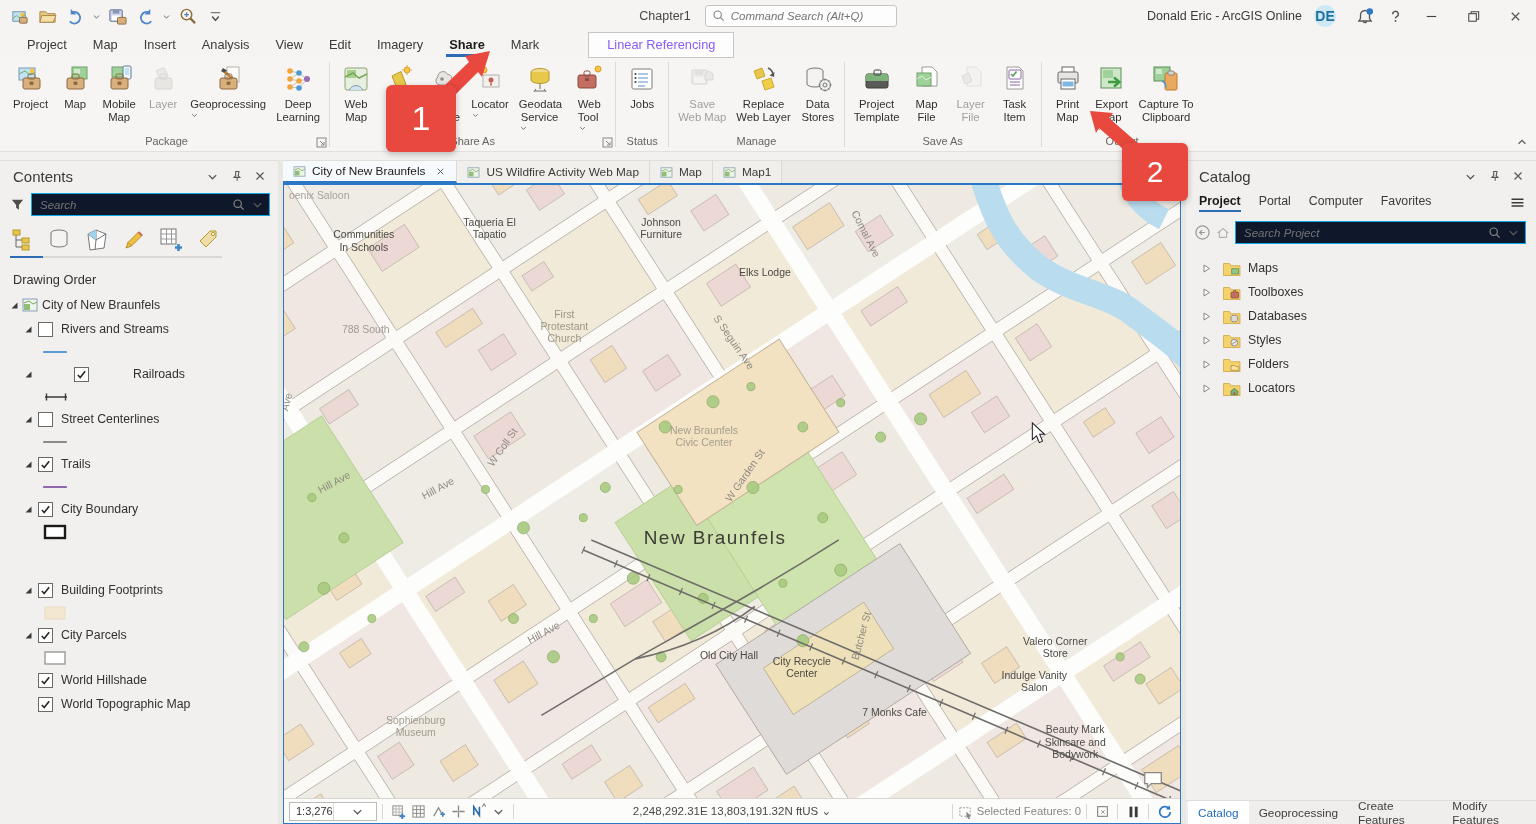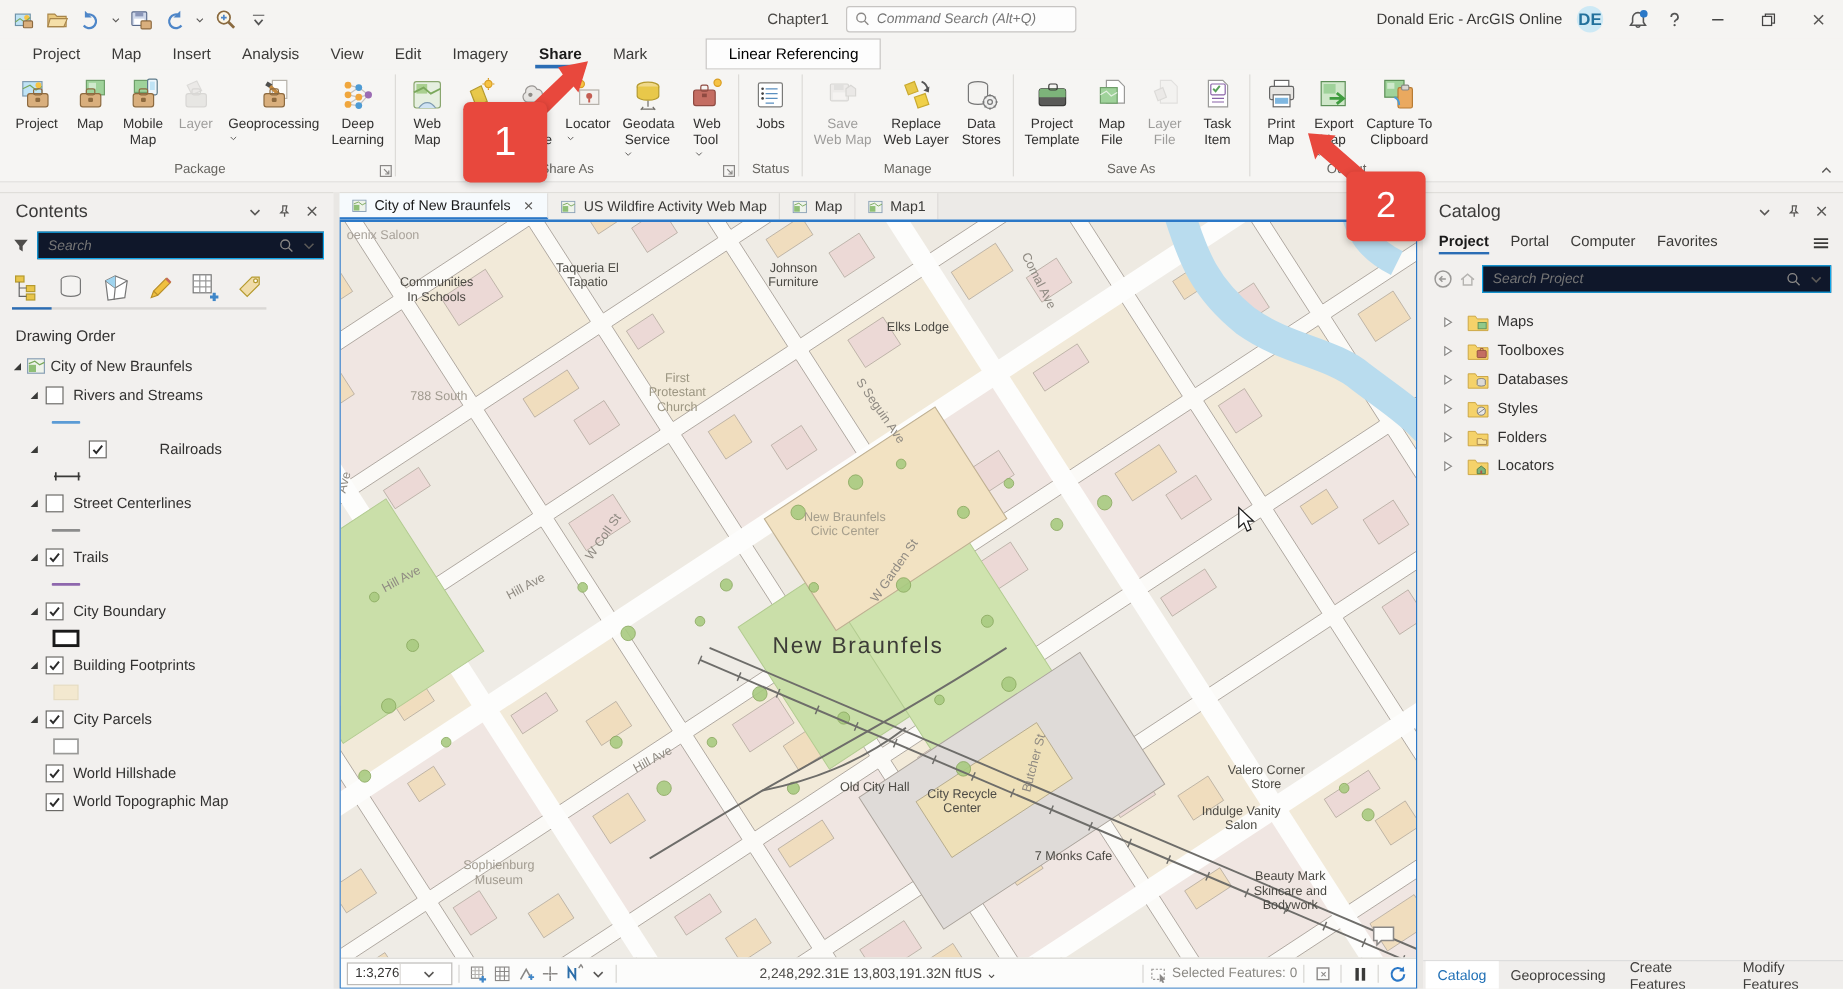--- a/index.html
+++ b/index.html
@@ -22,21 +22,21 @@
   #account-name { font-size:12.5px; color:#3b3a38; margin-right:12px; }
   #avatar { width:22px; height:22px; border-radius:50%; background:#cde9f5; color:#22719c; font-size:14px; font-weight:bold; display:flex; align-items:center; justify-content:center; margin-right:14px; }
   .tb-icon { width:30px; height:32px; display:flex; align-items:center; justify-content:center; }
   .win-btn { width:42px; height:32px; display:flex; align-items:center; justify-content:center; }
 
   
   #ribbon-tabs { position:absolute; top:32px; left:0; right:0; height:26px; display:flex; align-items:flex-end; padding-left:14px; background:#f5f4f2; }
   .rtab { font-size:12.8px; color:#3b3a38; padding:4px 13px 6px; cursor:default; position:relative; }
   .rtab.active { font-weight:bold; color:#1a1a1a; }
   .rtab.active::after { content:""; position:absolute; left:10px; right:10px; bottom:1px; height:3px; background:#2b6db4; }
-  #contextual-tab { margin-left:36px; border:1px solid #c8c6c4; background:#fdfdfd; font-size:12.8px; color:#000000; padding:4px 18px 5px; margin-bottom:0px; }
+  #contextual-tab { margin-left:36px; border:1px solid #c8c6c4; background:#fdfdfd; font-size:12.8px; color:#8b5cf6; padding:4px 18px 5px; margin-bottom:0px; }
 
   
   #ribbon { position:absolute; top:58px; left:0; right:0; height:94px; background:#f6f5f3; border-bottom:1px solid #e2e0de; display:flex; align-items:stretch; padding-left:4px; }
   .rgroup { display:flex; flex-direction:column; position:relative; padding:2px 4px 0; }
   .rgroup-buttons { display:flex; flex:1; align-items:flex-start; }
   .rgroup-label { text-align:center; font-size:11px; color:#66645f; height:18px; line-height:16px; }
   .rgroup-sep { width:1px; background:#dddbd8; margin:4px 0; }
   .rbtn { display:flex; flex-direction:column; align-items:center; padding:3px 5px 0; min-width:44px; border-radius:2px; }
   .rbtn .icon { height:32px; display:flex; align-items:center; justify-content:center; }
   .rbtn-label { font-size:11.3px; line-height:13px; text-align:center; color:#323130; margin-top:3px; white-space:nowrap; }
@@ -903,21 +903,21 @@
             </span>
             <span class="layer-name">City Boundary</span>
           </div>
           <div class="layer-sym-row" style="padding-left: 37px;">
             <span>
               <svg width="24" height="16" viewBox="0 0 24 16">
                 <rect x="2" y="2" width="20" height="12" fill="#fff" stroke="#1a1a1a" stroke-width="2.4"></rect>
               </svg>
             </span>
           </div>
-          <div class="layer-row" style="padding-left: 14px;">
+          <div class="layer-row" style="padding-left: 14px; margin-top: 36px;">
             <span class="expander">
               <svg width="9" height="9" viewBox="0 0 9 9">
                 <polygon points="1.5,7.5 7.5,1.5 7.5,7.5" fill="#3a3a38"></polygon>
               </svg>
             </span>
             <span class="chk">
               <svg width="11" height="11" viewBox="0 0 12 12">
                 <path d="M2 6.5 l2.6 2.8 L10 2.5" fill="none" stroke="#2b2b2b" stroke-width="1.8"></path>
               </svg>
             </span>

